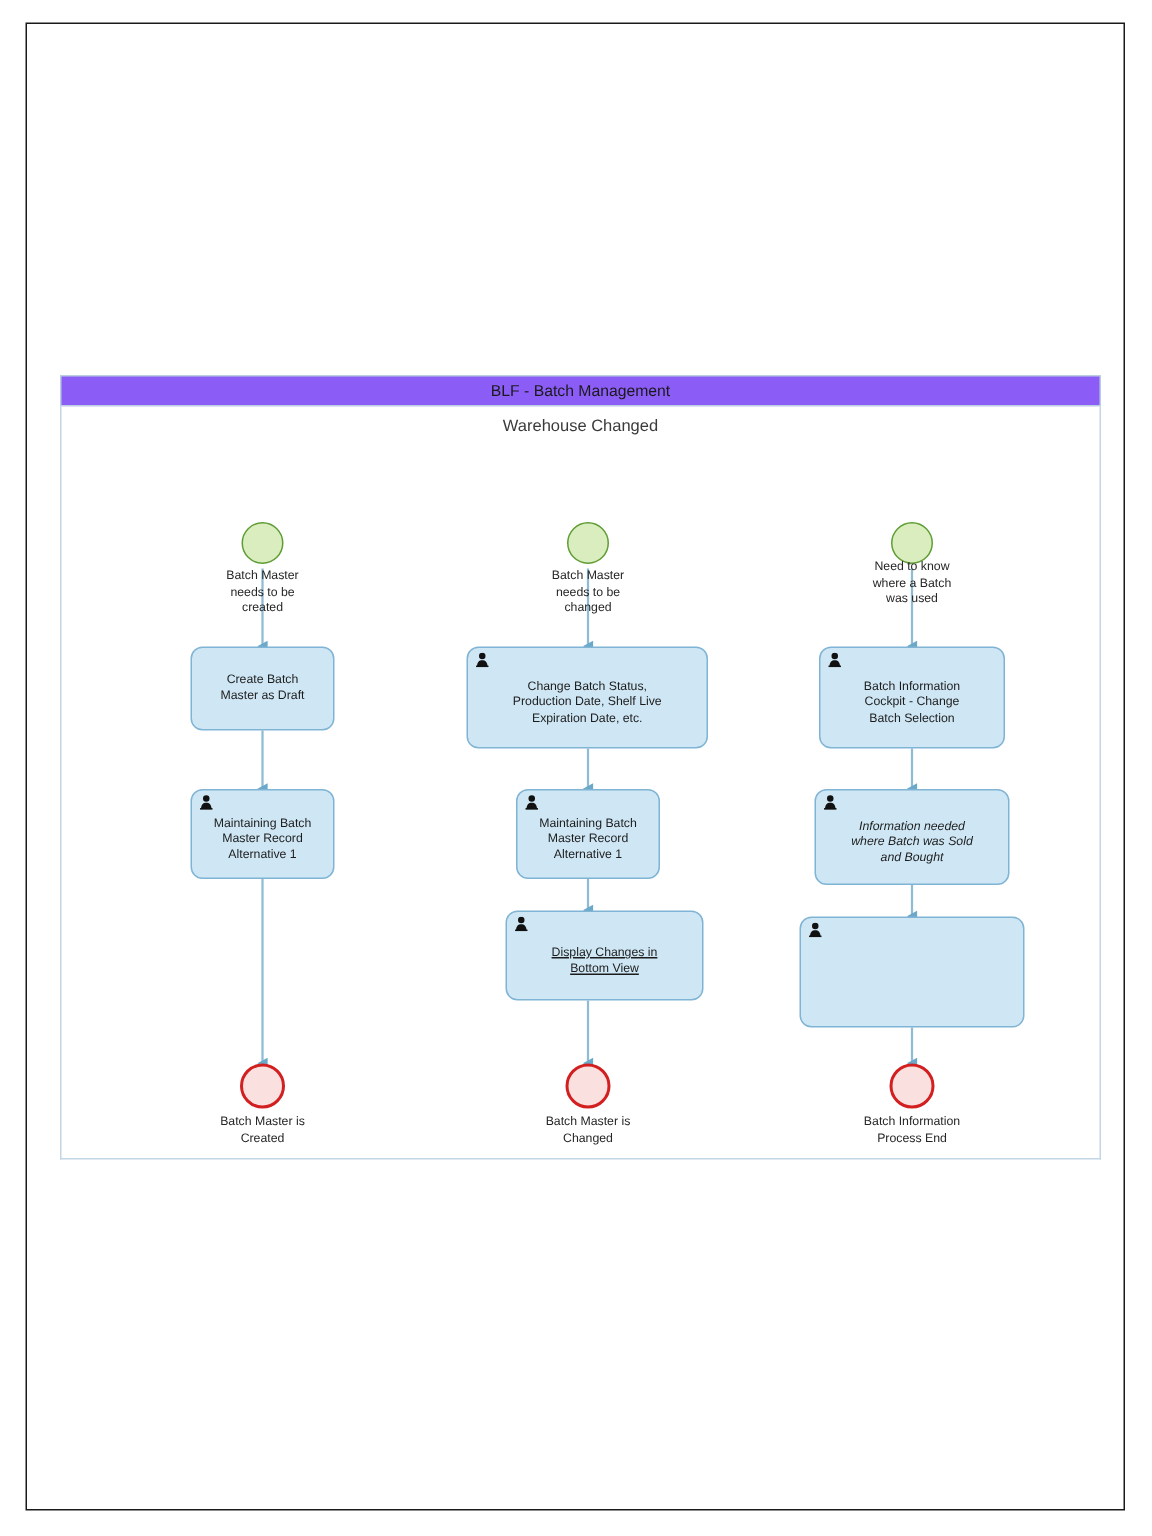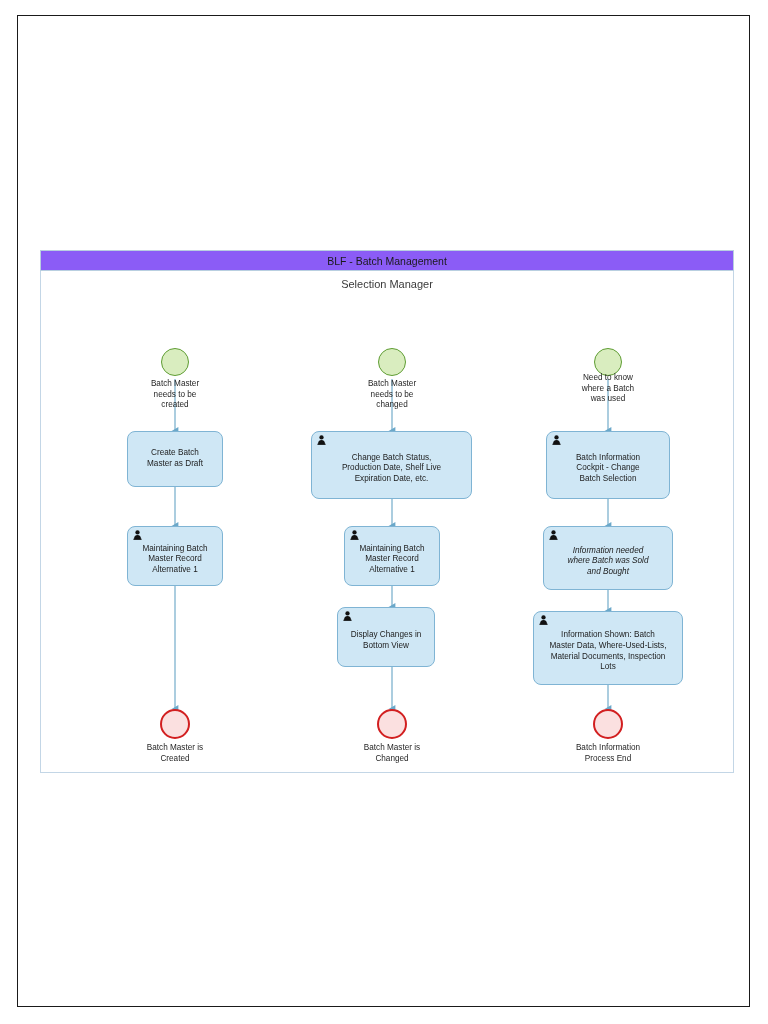--- a/index.html
+++ b/index.html
@@ -142,21 +142,21 @@
 <div id="page-sheet">
 
   <div id="pool">
 
     <div class="pool-header">
       <span>BLF - Batch Management</span>
     </div>
 
     <div class="pool-body">
 
-      <div class="lane-label">Selection Manager</div>
+      <div class="lane-label">Warehouse Changed</div>
 
       <svg id="connectors" viewBox="0 0 694 523" xmlns="http://www.w3.org/2000/svg">
         <defs>
           <marker id="arrow" markerWidth="9" markerHeight="9" refX="4.5" refY="4.2" orient="auto" markerUnits="userSpaceOnUse">
             <path d="M0.6,0.8 L8.2,0.8 L4.4,7.6 Z" fill="#6ba8c9"></path>
           </marker>
         </defs>
         <g stroke="#8fbcd4" stroke-width="1.5" fill="none" marker-end="url(#arrow)">
 
           <line x1="134" y1="108" x2="134" y2="160"></line>
@@ -214,21 +214,21 @@
 
       <div class="task has-icon" style="left:303px; top:255px; width:96px; height:60px;">
         <svg class="person-icon" viewBox="0 0 10 11">
           <circle cx="5" cy="2.6" r="2.4" fill="#111"></circle>
           <path d="M1.1,10.4 C1.1,7.0 2.7,5.6 5,5.6 C7.3,5.6 8.9,7.0 8.9,10.4 Z" fill="#111"></path>
           <rect x="0.4" y="9.6" width="9.2" height="1.2" fill="#111"></rect>
         </svg>
         <span class="task-text">Maintaining Batch<br>Master Record<br>Alternative 1</span>
       </div>
 
-      <div class="task has-icon" style="left:296px; top:336px; width:98px; height:60px;">
+      <div class="task has-icon" style="left:296px; top:336px; width:132px; height:60px;text-decoration:underline;">
         <svg class="person-icon" viewBox="0 0 10 11">
           <circle cx="5" cy="2.6" r="2.4" fill="#111"></circle>
           <path d="M1.1,10.4 C1.1,7.0 2.7,5.6 5,5.6 C7.3,5.6 8.9,7.0 8.9,10.4 Z" fill="#111"></path>
           <rect x="0.4" y="9.6" width="9.2" height="1.2" fill="#111"></rect>
         </svg>
         <span class="task-text">Display Changes in<br>Bottom View</span>
       </div>
 
       <div class="node event-end" style="left:336px; top:438px;">
         <div class="event-circle"></div>
@@ -257,21 +257,20 @@
         </svg>
         <span class="task-text">Information needed<br>where Batch was Sold<br>and Bought</span>
       </div>
 
       <div class="task has-icon" style="left:492px; top:340px; width:150px; height:74px;">
         <svg class="person-icon" viewBox="0 0 10 11">
           <circle cx="5" cy="2.6" r="2.4" fill="#111"></circle>
           <path d="M1.1,10.4 C1.1,7.0 2.7,5.6 5,5.6 C7.3,5.6 8.9,7.0 8.9,10.4 Z" fill="#111"></path>
           <rect x="0.4" y="9.6" width="9.2" height="1.2" fill="#111"></rect>
         </svg>
-        <span class="task-text">Information Shown: Batch<br>Master Data, Where-Used-Lists,<br>Material Documents, Inspection<br>Lots</span>
       </div>
 
       <div class="node event-end" style="left:552px; top:438px;">
         <div class="event-circle"></div>
         <div class="event-label" style="left:-45px; top:34px;">Batch Information<br>Process End</div>
       </div>
 
     </div>
   </div>
 </div>

